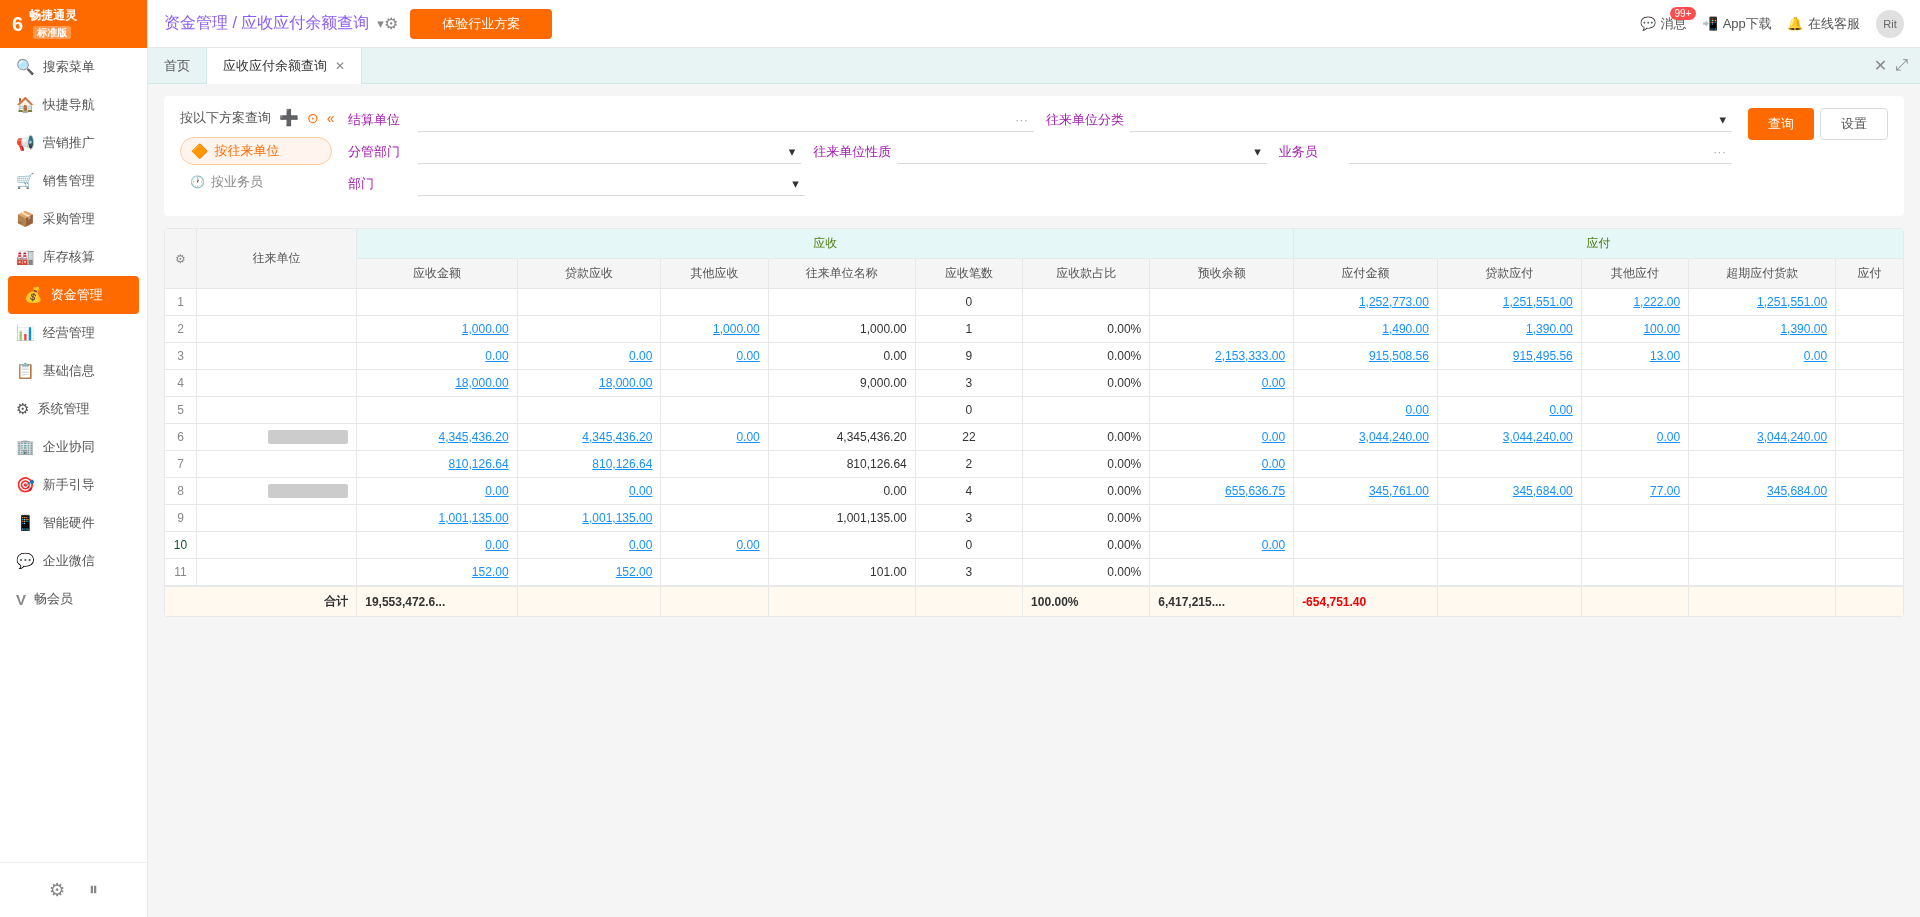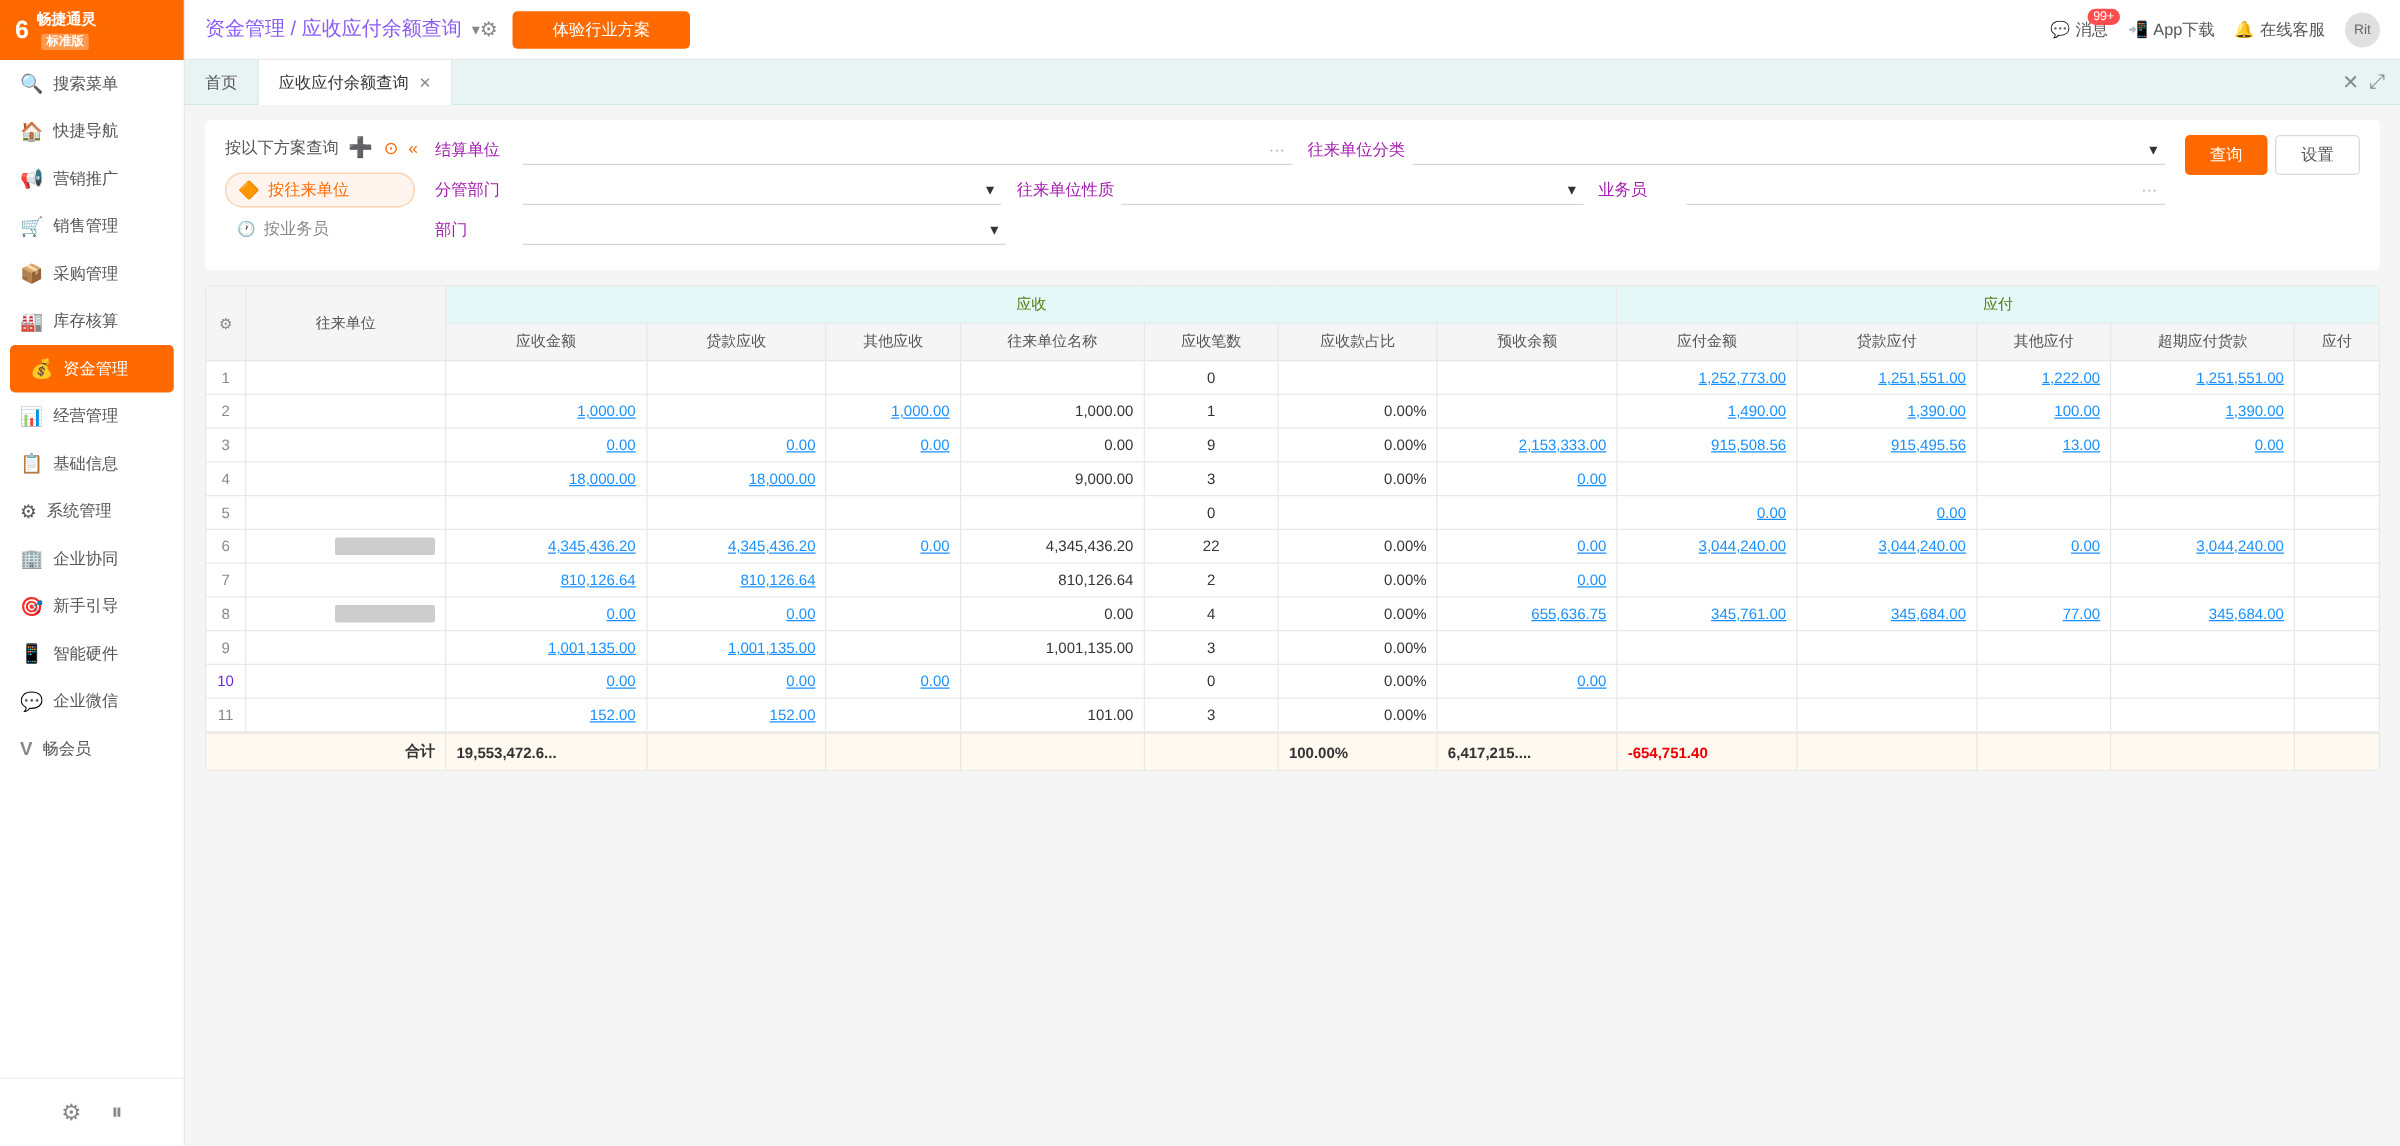--- a/index.html
+++ b/index.html
@@ -525,21 +525,21 @@
               <td class="text-right" style="text-align: center;">3</td>
               <td class="text-right">0.00%</td>
               <td></td>
               <td></td>
               <td></td>
               <td></td>
               <td></td>
               <td></td>
             </tr>
             <tr>
-              <td class="text-right" style="color: #6d28d9; text-align: center;">10</td>
+              <td class="text-right" style="color: #14532d; text-align: center;">10</td>
               <td></td>
               <td class="link text-right">0.00</td>
               <td class="link text-right">0.00</td>
               <td class="link text-right">0.00</td>
               <td></td>
               <td class="text-right" style="text-align: center;">0</td>
               <td class="text-right">0.00%</td>
               <td class="link text-right">0.00</td>
               <td></td>
               <td></td>

